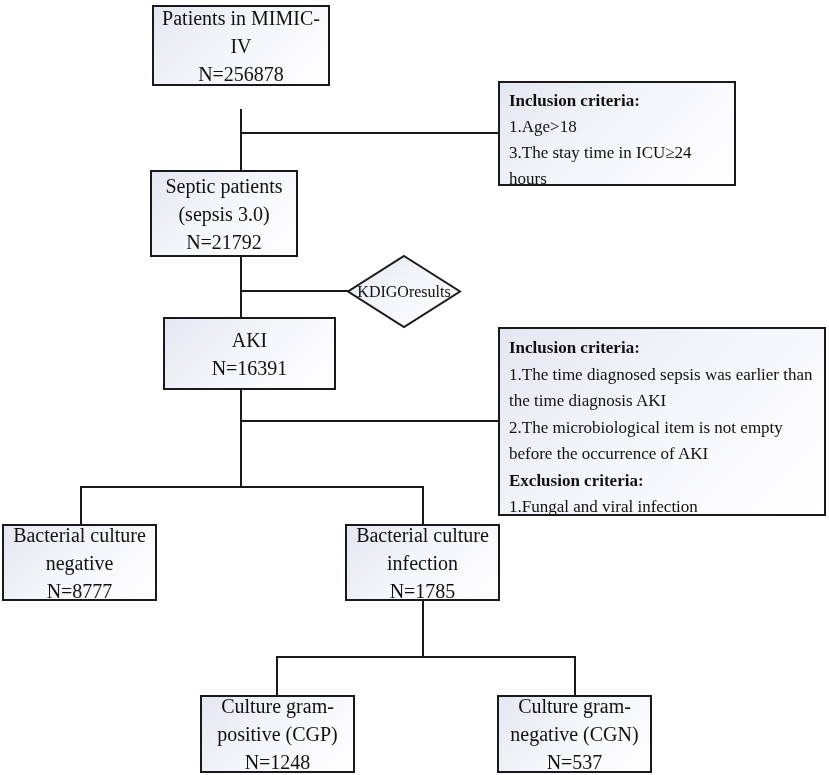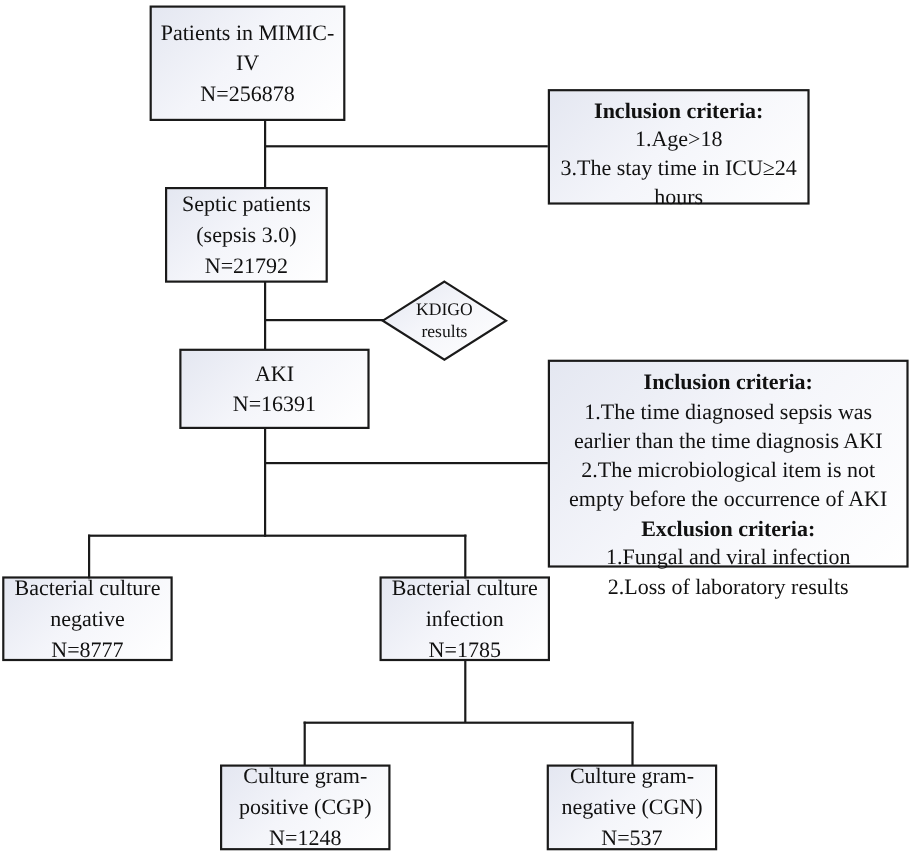--- a/index.html
+++ b/index.html
@@ -19,32 +19,32 @@
     display:flex;flex-direction:column;
     align-items:center;justify-content:center;
     text-align:center;
     font-size:20px;line-height:28px;
   }
   .criteria{
     position:absolute;
     box-sizing:border-box;
     border:2px solid #1a1a1a;
     background:linear-gradient(135deg,#e4e7f1 0%,#f4f5fa 45%,#ffffff 100%);
-    font-size:20px;line-height:26px;
-    text-align:center;
+    font-size:17px;line-height:26px;
+    text-align:left;
     padding:5px 9px 0 9px;
   }
   .criteria.tall{line-height:26.5px;padding-top:6px;}
   .cr-line{margin:0;}
   .bold{font-weight:bold;}
   .cline{position:absolute;background:#1a1a1a;}
   .diamond-wrap{position:absolute;left:346px;top:254px;width:116px;height:76px;}
   .diamond-label{
     position:absolute;left:0;top:0;width:116px;height:76px;
-    display:flex;flex-direction:column;align-items:center;justify-content:center;
+    display:flex;align-items:center;justify-content:center;
     text-align:center;font-size:16px;line-height:20px;
   }
 </style>
 </head>
 <body>
 
 <div id="canvas">
 
   <div class="cline" style="left:240px;top:109px;width:2px;height:62px"></div>
   <div class="cline" style="left:240px;top:132px;width:258px;height:2px"></div>
@@ -53,21 +53,21 @@
   <div class="cline" style="left:240px;top:389px;width:2px;height:99px"></div>
   <div class="cline" style="left:240px;top:420px;width:258px;height:2px"></div>
   <div class="cline" style="left:80px;top:486px;width:344px;height:2px"></div>
   <div class="cline" style="left:80px;top:486px;width:2px;height:40px"></div>
   <div class="cline" style="left:422px;top:486px;width:2px;height:40px"></div>
   <div class="cline" style="left:422px;top:600px;width:2px;height:57px"></div>
   <div class="cline" style="left:276px;top:656px;width:300px;height:2px"></div>
   <div class="cline" style="left:276px;top:656px;width:2px;height:40px"></div>
   <div class="cline" style="left:574px;top:656px;width:2px;height:40px"></div>
 
-  <div class="node" style="left:136px;top:5px;width:178px;height:105px">
+  <div class="node" style="left:152px;top:5px;width:178px;height:81px">
     <div>Patients in MIMIC-IV</div>
     <div>N=256878</div>
   </div>
 
   <div class="criteria" style="left:498px;top:81px;width:238px;height:105px">
     <div class="cr-line bold">Inclusion criteria:</div>
     <div class="cr-line">1.Age&gt;18</div>
     <div class="cr-line">3.The stay time in ICU≥24 hours</div>
   </div>
 
@@ -98,21 +98,20 @@
     <div>AKI</div>
     <div>N=16391</div>
   </div>
 
   <div class="criteria tall" style="left:498px;top:327px;width:328px;height:189px">
     <div class="cr-line bold">Inclusion criteria:</div>
     <div class="cr-line">1.The time diagnosed sepsis was earlier than the time diagnosis AKI</div>
     <div class="cr-line">2.The microbiological item is not empty before the occurrence of AKI</div>
     <div class="cr-line bold">Exclusion criteria:</div>
     <div class="cr-line">1.Fungal and viral infection</div>
-    <div class="cr-line">2.Loss of laboratory results</div>
   </div>
 
   <div class="node" style="left:2px;top:524px;width:155px;height:77px">
     <div>Bacterial culture</div>
     <div>negative</div>
     <div>N=8777</div>
   </div>
 
   <div class="node" style="left:345px;top:524px;width:155px;height:77px">
     <div>Bacterial culture</div>

